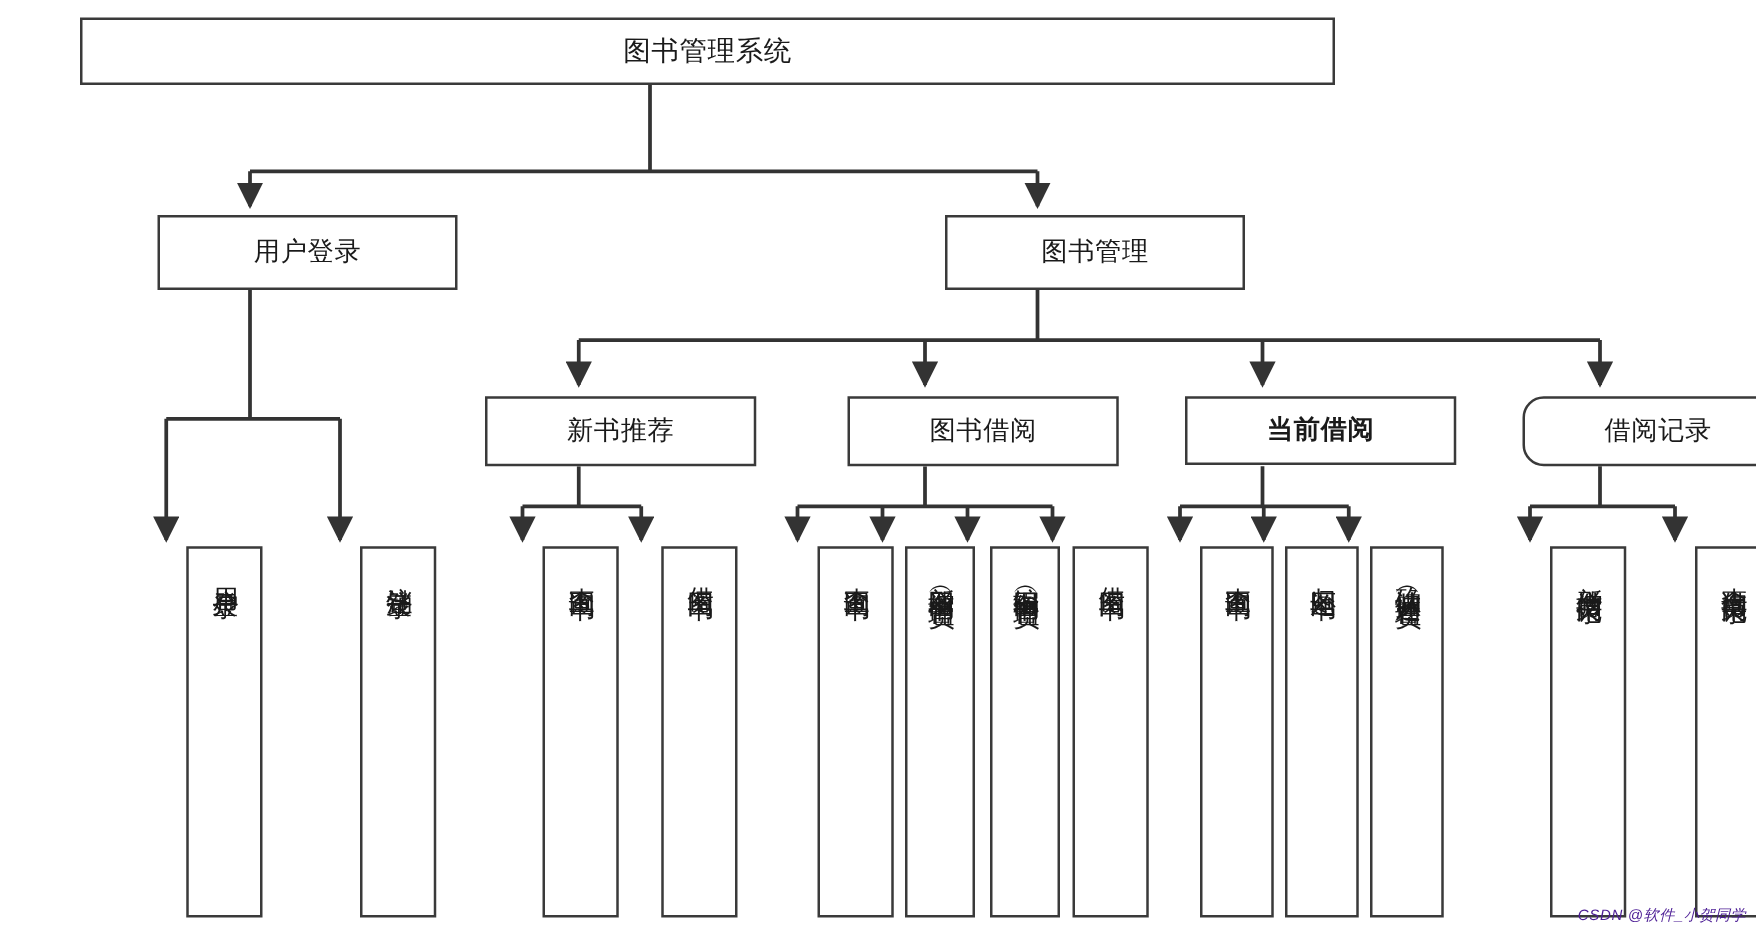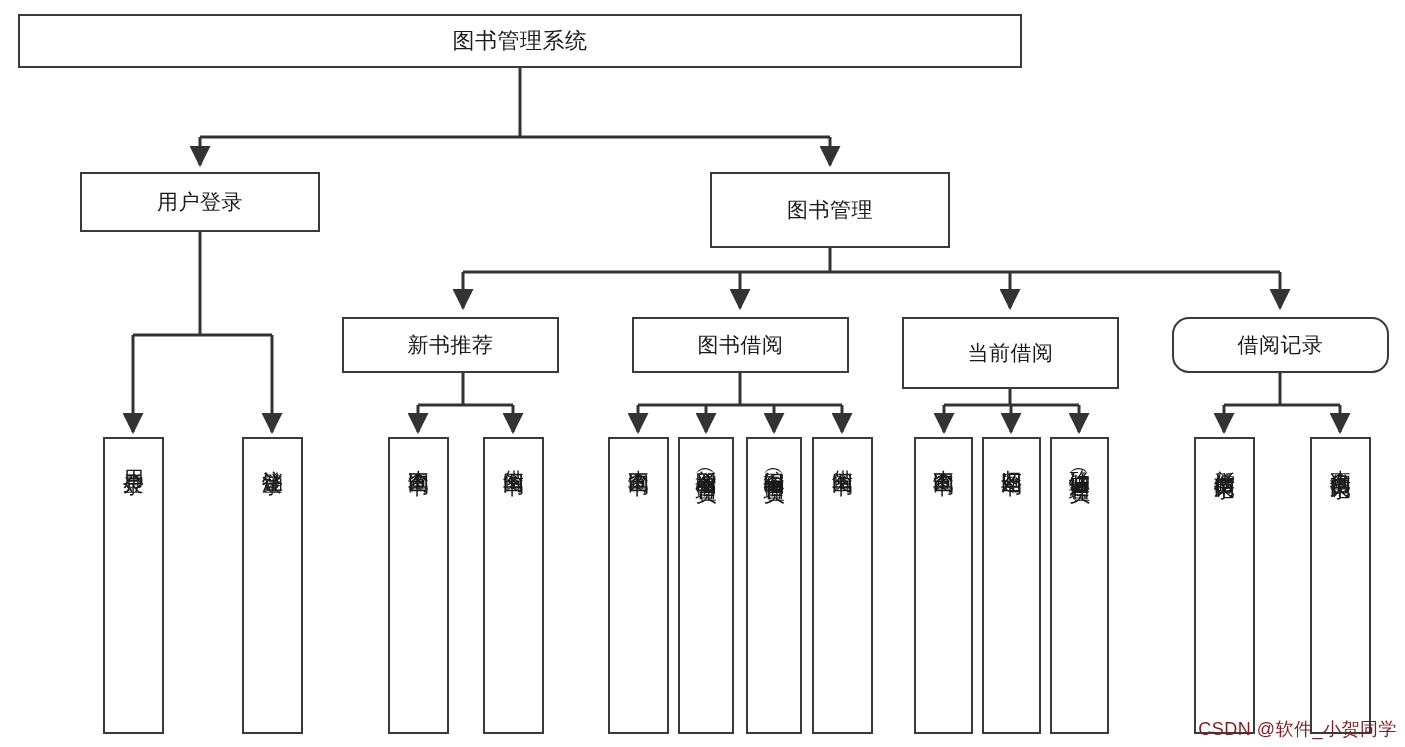--- a/index.html
+++ b/index.html
@@ -27,20 +27,21 @@
   }
   .node {
     position: absolute;
     box-sizing: border-box;
     background: #ffffff;
     border: 2px solid #3a3a3a;
     display: flex;
     align-items: center;
     justify-content: center;
     color: #1a1a1a;
+    margin-left: 46px;
   }
   .node .label {
     text-align: center;
     line-height: 1.18;
     white-space: nowrap;
   }
   .node.horiz .label {
     font-size: 21px;
     letter-spacing: 0.5px;
   }
@@ -58,24 +59,25 @@
     text-orientation: upright;
     font-size: 21px;
     line-height: 1.05;
     letter-spacing: 2px;
     white-space: pre-line;
   }
   .watermark {
     position: absolute;
     right: 8px;
     bottom: 6px;
-    font-size: 18px;
-    color: #7f1d1d;
+    font-size: 12px;
+    color: #4c1d95;
     letter-spacing: 0.5px;
     white-space: nowrap;
+    font-style: italic;
   }
 </style>
 </head>
 <body>
 
 <div id="canvas">
 
   <svg class="wires" viewBox="0 0 1405 747" xmlns="http://www.w3.org/2000/svg">
     <defs>
       <marker id="arrow" viewBox="0 0 10 10" refX="9" refY="5" markerWidth="7" markerHeight="7" orient="auto-start-reverse">
@@ -126,31 +128,31 @@
     </g>
   </svg>
 
   <div class="node root horiz" style="left:18px; top:14px; width:1004px; height:54px;">
     <span class="label">图书管理系统</span>
   </div>
 
   <div class="node horiz" style="left:80px; top:172px; width:240px; height:60px;">
     <span class="label">用户登录</span>
   </div>
-  <div class="node horiz" style="left:710px; top:172px; width:240px; height:76px;">
+  <div class="node horiz" style="left:710px; top:172px; width:240px; height:60px;">
     <span class="label">图书管理</span>
   </div>
 
   <div class="node horiz" style="left:342px; top:317px; width:217px; height:56px;">
     <span class="label">新书推荐</span>
   </div>
   <div class="node horiz" style="left:632px; top:317px; width:217px; height:56px;align-items:center;">
     <span class="label">图书借阅</span>
   </div>
-  <div class="node horiz" style="left:902px; top:317px; width:217px; height:72px;">
+  <div class="node horiz" style="left:902px; top:317px; width:217px; height:55px;font-weight:bold;">
     <span class="label">当前借阅</span>
   </div>
   <div class="node horiz" style="left:1172px; top:317px; width:217px; height:56px;border-radius:17px;">
     <span class="label">借阅记录</span>
   </div>
 
   <div class="node vert" style="left:103px; top:437px; width:61px; height:297px;">
     <span class="label">用户登录</span>
   </div>
   <div class="node vert" style="left:242px; top:437px; width:61px; height:297px;">

